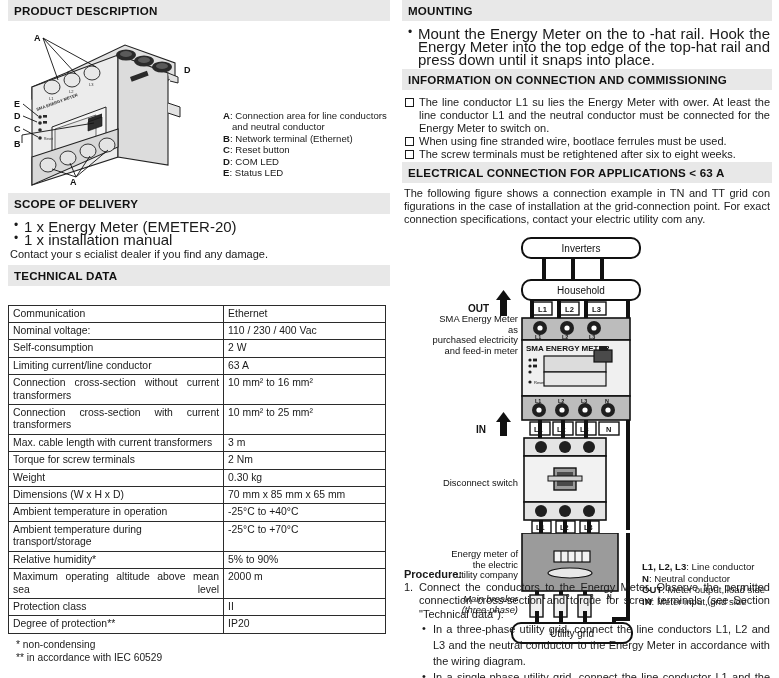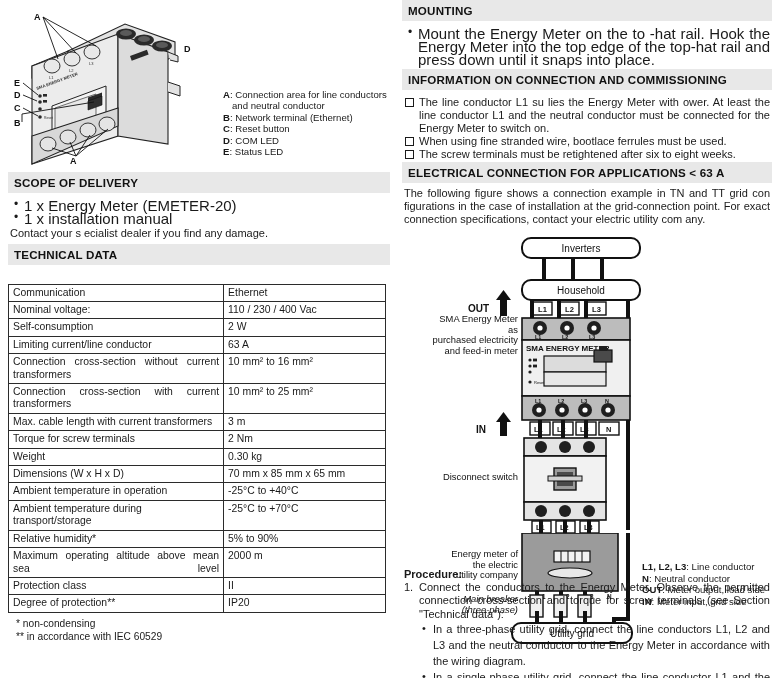--- a/index.html
+++ b/index.html
@@ -89,20 +89,21 @@
   }
   .legend-right b{font-weight:bold;}
 </style>
 </head>
 <body>
 
 <div class="page">
 
   <div class="col col-left">
 
+    <div class="sec-head">PRODUCT DESCRIPTION</div>
     <div class="sec-body">
       <div class="prod-wrap">
 
         <svg width="215" height="165" viewBox="0 0 215 165">
 
           <polygon points="58,47 115,20 165,38 165,52 108,78 58,60" fill="#e2e2e2" stroke="#222" stroke-width="1.1"></polygon>
 
           <polygon points="22,62 58,47 58,60 22,74" fill="#d5d5d5" stroke="#222" stroke-width="1.1"></polygon>
 
           <polygon points="22,62 108,30 108,132 22,160" fill="#ececec" stroke="#222" stroke-width="1.1"></polygon>
@@ -452,21 +453,21 @@
           <text x="168" y="104" text-anchor="middle" font-size="10" fill="#111" font-family="Liberation Sans, sans-serif">Utility grid</text>
         </svg>
 
         
         <div class="dlabel r" style="left:0px;top:78px;width:114px;">
           <div>SMA Energy Meter</div>
           <div>as</div>
           <div>purchased electricity</div>
           <div>and feed-in meter</div>
         </div>
-        <div class="dlabel r" style="left:0px;top:236px;width:114px;">Disconnect switch</div>
+        <div class="dlabel r" style="left:0px;top:242px;width:114px;">Disconnect switch</div>
         <div class="dlabel r" style="left:0px;top:313px;width:114px;">
           <div>Energy meter of</div>
           <div>the electric</div>
           <div>utility company</div>
         </div>
         <div class="dlabel r" style="left:0px;top:358px;width:114px;font-style:italic;">
           <div>Main breaker</div>
           <div>(three-phase)</div>
         </div>
 

